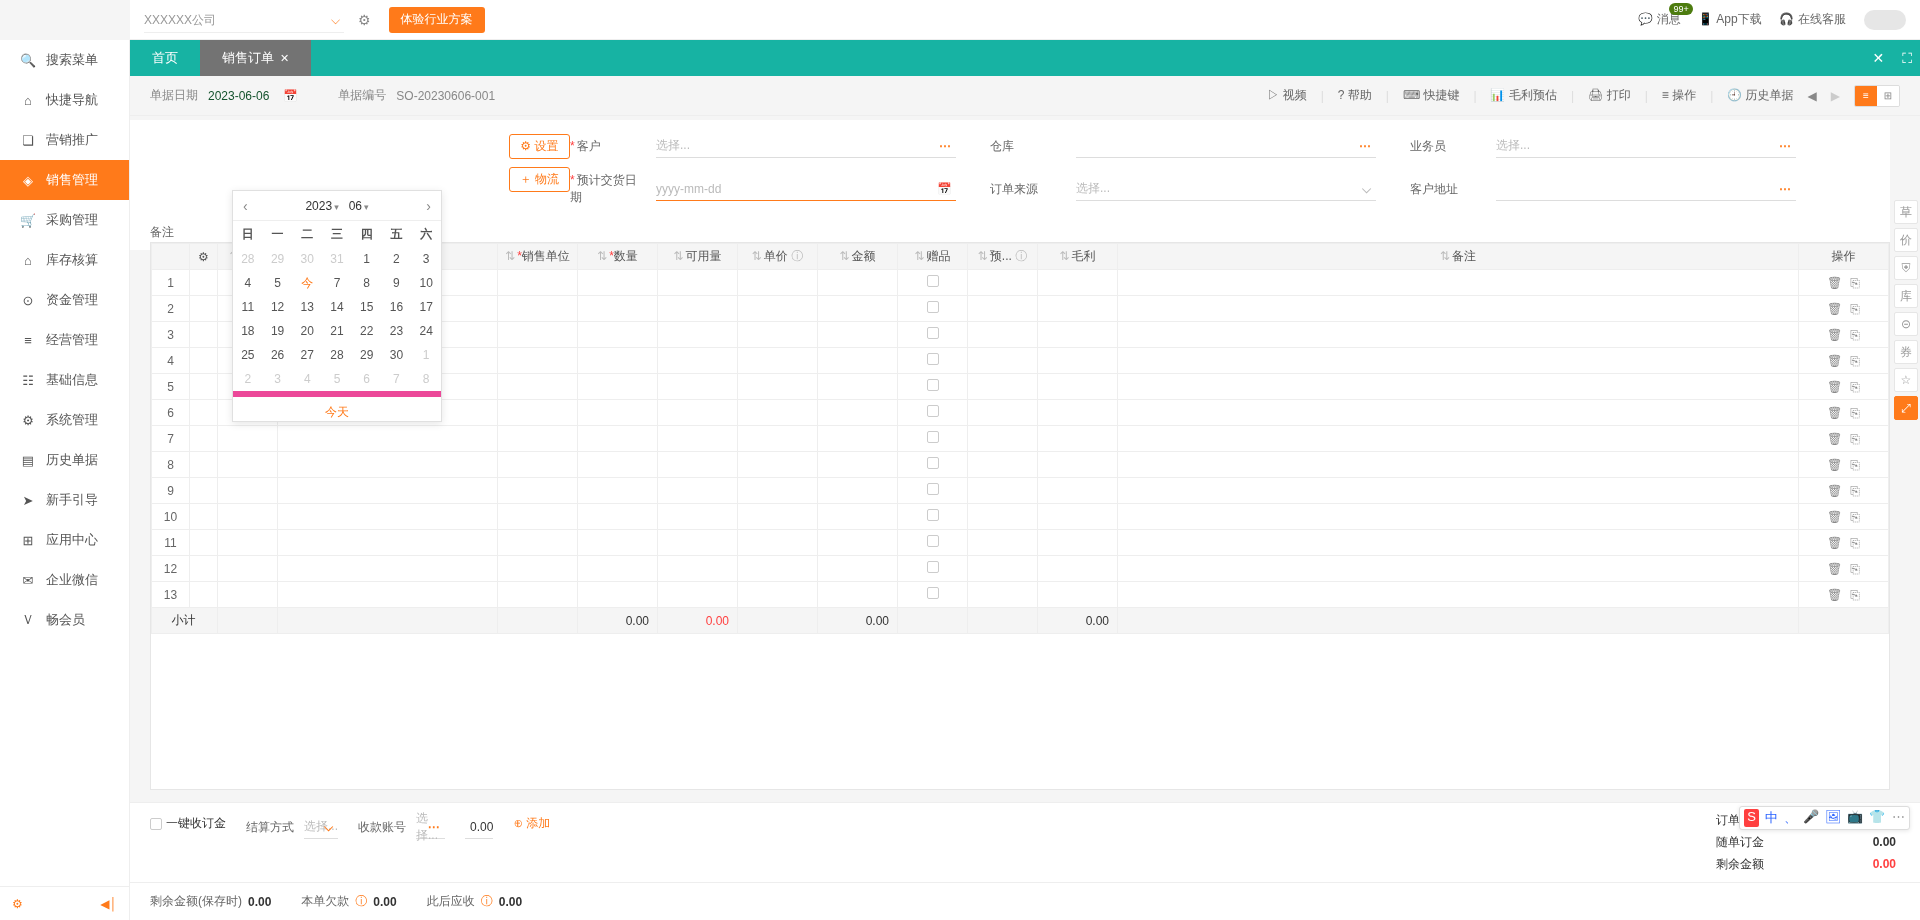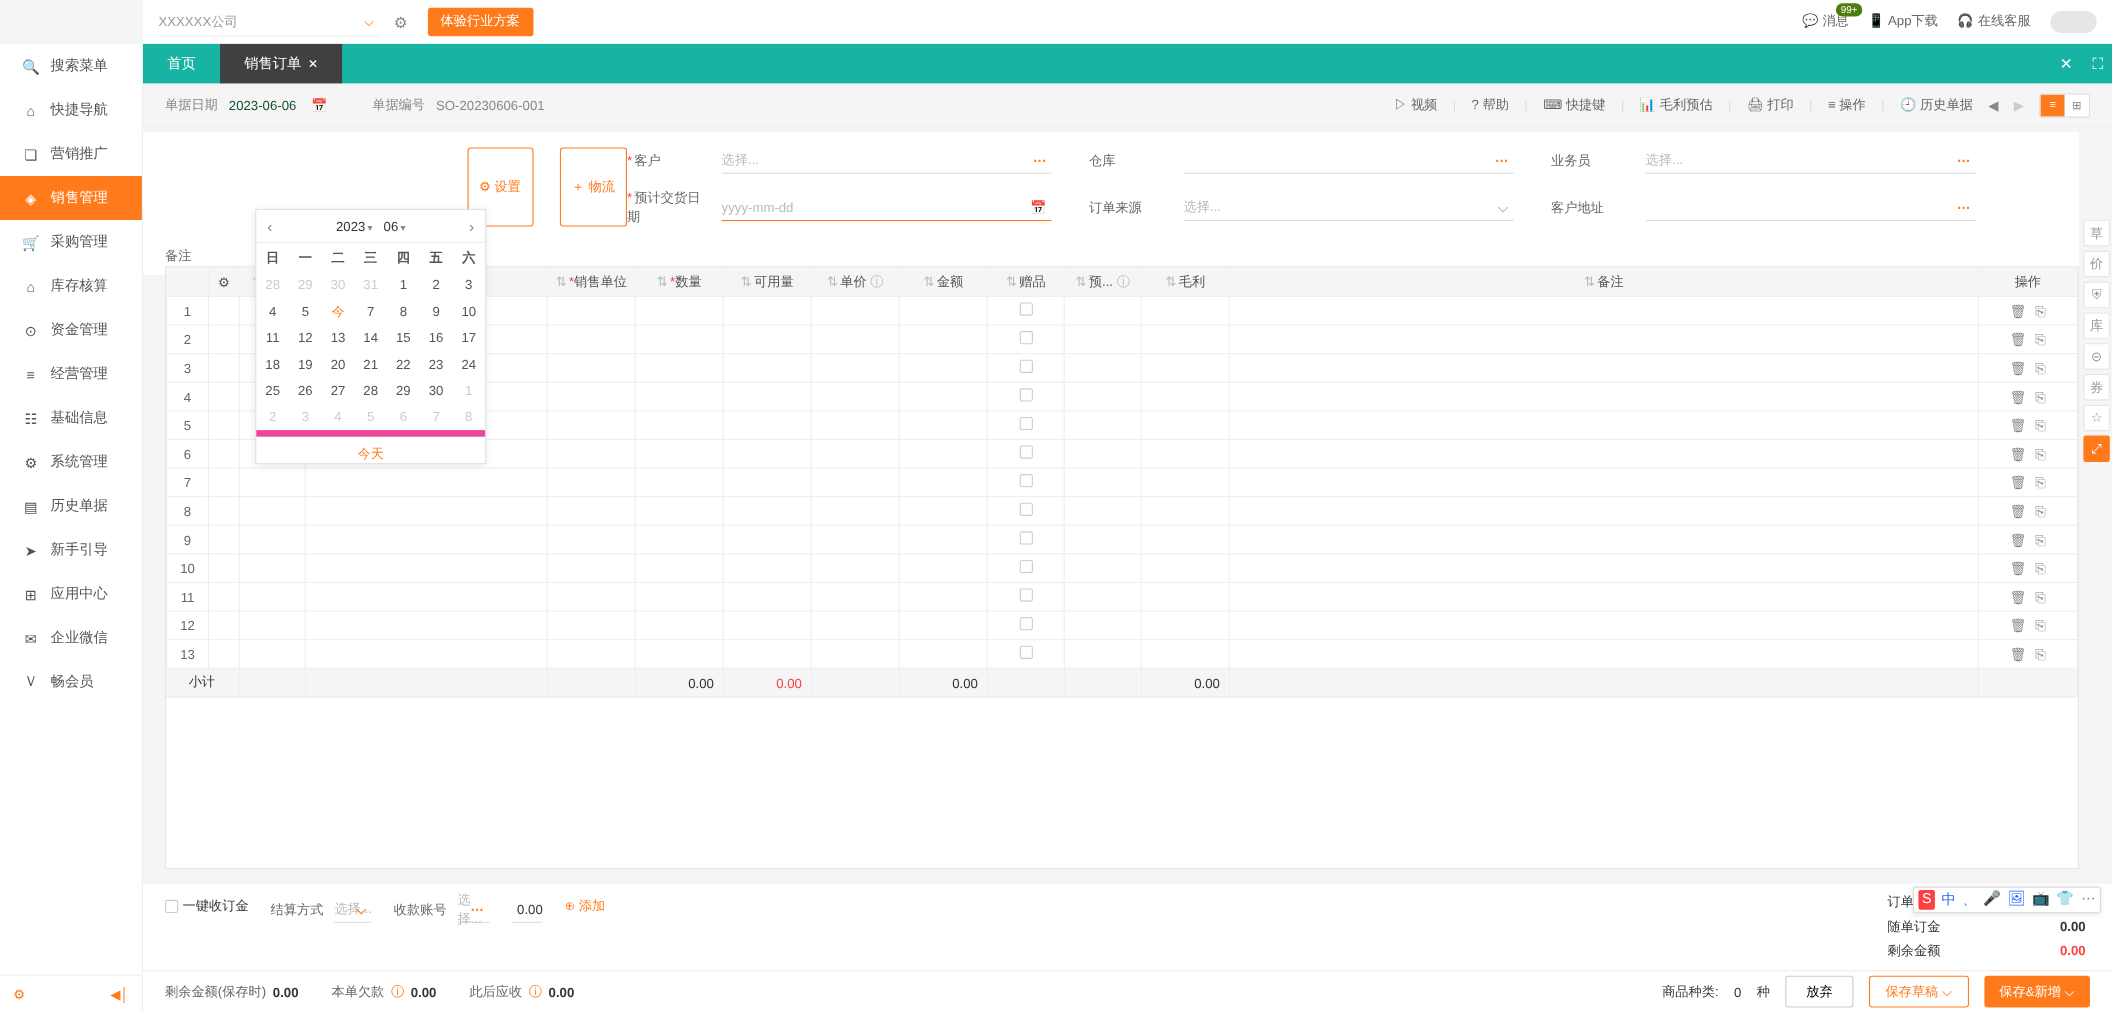--- a/index.html
+++ b/index.html
@@ -18,41 +18,41 @@
 .badge { position: relative; }
 .badge .n { position: absolute; top: -8px; right: -12px; background: #4d7c0f; color: #fff; border-radius: 8px; padding: 0 4px; font-size: 9px; line-height: 12px; }
 .avatar { width: 42px; height: 20px; background: #e6e6e6; border-radius: 10px; }
 .sidebar { position: absolute; left: 0; top: 40px; bottom: 0; width: 130px; background: #fff; border-right: 1px solid #eee; }
 .sidebar .item { height: 40px; display: flex; align-items: center; padding-left: 20px; gap: 10px; color: #555; cursor: pointer; font-size: 13px; }
 .sidebar .item.active { background: #ff7a1a; color: #fff; }
 .sidebar .ic { width: 16px; height: 16px; display: inline-flex; align-items: center; justify-content: center; }
 .sidebar-bottom { position: absolute; bottom: 0; left: 0; right: 0; height: 34px; display: flex; align-items: center; justify-content: space-between; padding: 0 12px; color: #ff7a1a; border-top: 1px solid #eee; }
 .tabbar { position: absolute; left: 130px; top: 40px; right: 0; height: 36px; background: #17b3a3; display: flex; align-items: stretch; }
 .tab { padding: 0 22px; display: flex; align-items: center; color: #fff; cursor: pointer; font-size: 13px; }
-.tab.active { background: #404040; }
+.tab.active { background: #737373; }
 .tab .x { margin-left: 6px; font-size: 11px; }
 .tabbar-end { margin-left: auto; display: flex; align-items: center; color: #fff; padding-right: 8px; gap: 18px; font-size: 14px; }
 .header-row { position: absolute; left: 130px; top: 76px; right: 0; height: 40px; background: #f5f5f5; display: flex; align-items: center; padding: 0 20px; gap: 10px; border-bottom: 1px solid #eee; }
 .header-row .lbl { color: #888; }
 .header-row .val { color: #14532d; font-weight: 500; }
 .header-row .cal { color: #ff7a1a; margin-left: 4px; }
 .header-right { margin-left: auto; display: flex; align-items: center; gap: 14px; color: #666; }
 .header-right .sep { color: #ddd; }
 .view-toggle { display: flex; border: 1px solid #ddd; border-radius: 2px; overflow: hidden; }
 .view-toggle .v { width: 22px; height: 20px; display: flex; align-items: center; justify-content: center; background: #fff; color: #888; font-size: 10px; }
 .view-toggle .v.on { background: #ff7a1a; color: #fff; }
 .form-area { position: absolute; left: 130px; top: 120px; right: 30px; background: #fff; padding: 14px 20px 6px 20px; }
 .form-grid { display: grid; grid-template-columns: 420px 420px 420px auto; row-gap: 14px; }
 .fg { display: flex; align-items: center; }
 .fg .lbl { width: 76px; color: #666; margin-right: 10px; }
 .fg .req { color: #ff4040; margin-right: 2px; }
 .fg .ipt { flex: 1; max-width: 300px; height: 24px; border: none; border-bottom: 1px solid #ddd; color: #bbb; position: relative; display: flex; align-items: center; }
 .fg .ipt .dots { position: absolute; right: 4px; color: #ff7a1a; font-weight: bold; letter-spacing: 1px; }
 .fg .ipt .cal { position: absolute; right: 4px; color: #ff7a1a; }
-.side-btns { display: flex; flex-direction: row; gap: 24px; }
+.side-btns { display: flex; flex-direction: column; gap: 8px; }
 .side-btns button { border: 1px solid #ff7a1a; background: #fff; color: #ff7a1a; padding: 3px 10px; border-radius: 3px; font-size: 12px; cursor: pointer; }
 .table-wrap { position: absolute; left: 150px; right: 30px; top: 242px; bottom: 130px; border: 1px solid #e6e6e6; background: #fff; overflow: hidden; }
 table { border-collapse: collapse; width: 100%; table-layout: fixed; }
 th, td { border: 1px solid #eee; height: 26px; padding: 0 6px; font-size: 12px; }
 th { background: #f5f5f5; color: #555; font-weight: normal; position: relative; }
 th .s { color: #bbb; margin-right: 2px; }
 th .r { color: #ff4040; }
 td.num { text-align: center; color: #666; }
 .subtotal td { background: #f5f5f5; text-align: right; padding-right: 8px; }
 .subtotal td:first-child { text-align: center; }
@@ -591,28 +591,20 @@
   <div class="grp">
       <span>本单欠款</span> 
       <span class="ic">ⓘ</span> 
       <span class="v">0.00</span>
     </div>
   <div class="grp">
       <span>此后应收</span> 
       <span class="ic">ⓘ</span> 
       <span class="v">0.00</span>
     </div>
-  <div class="footer-right">
-    <span>商品种类:</span>
-    <span class="v">0</span>
-    <span>种</span>
-    <button class="btn-plain">放弃</button>
-    <button class="btn-outline"><span>保存草稿</span> <span>⌵</span></button>
-    <button class="btn-primary"><span>保存&amp;新增</span> <span>⌵</span></button>
-  </div>
 </div>
 
 <div class="datepicker">
   <div class="dp-head">
     <span class="nav">‹</span>
     <div class="ym">
       <span>2023</span>
       <span>06</span>
     </div>
     <span class="nav">›</span>

